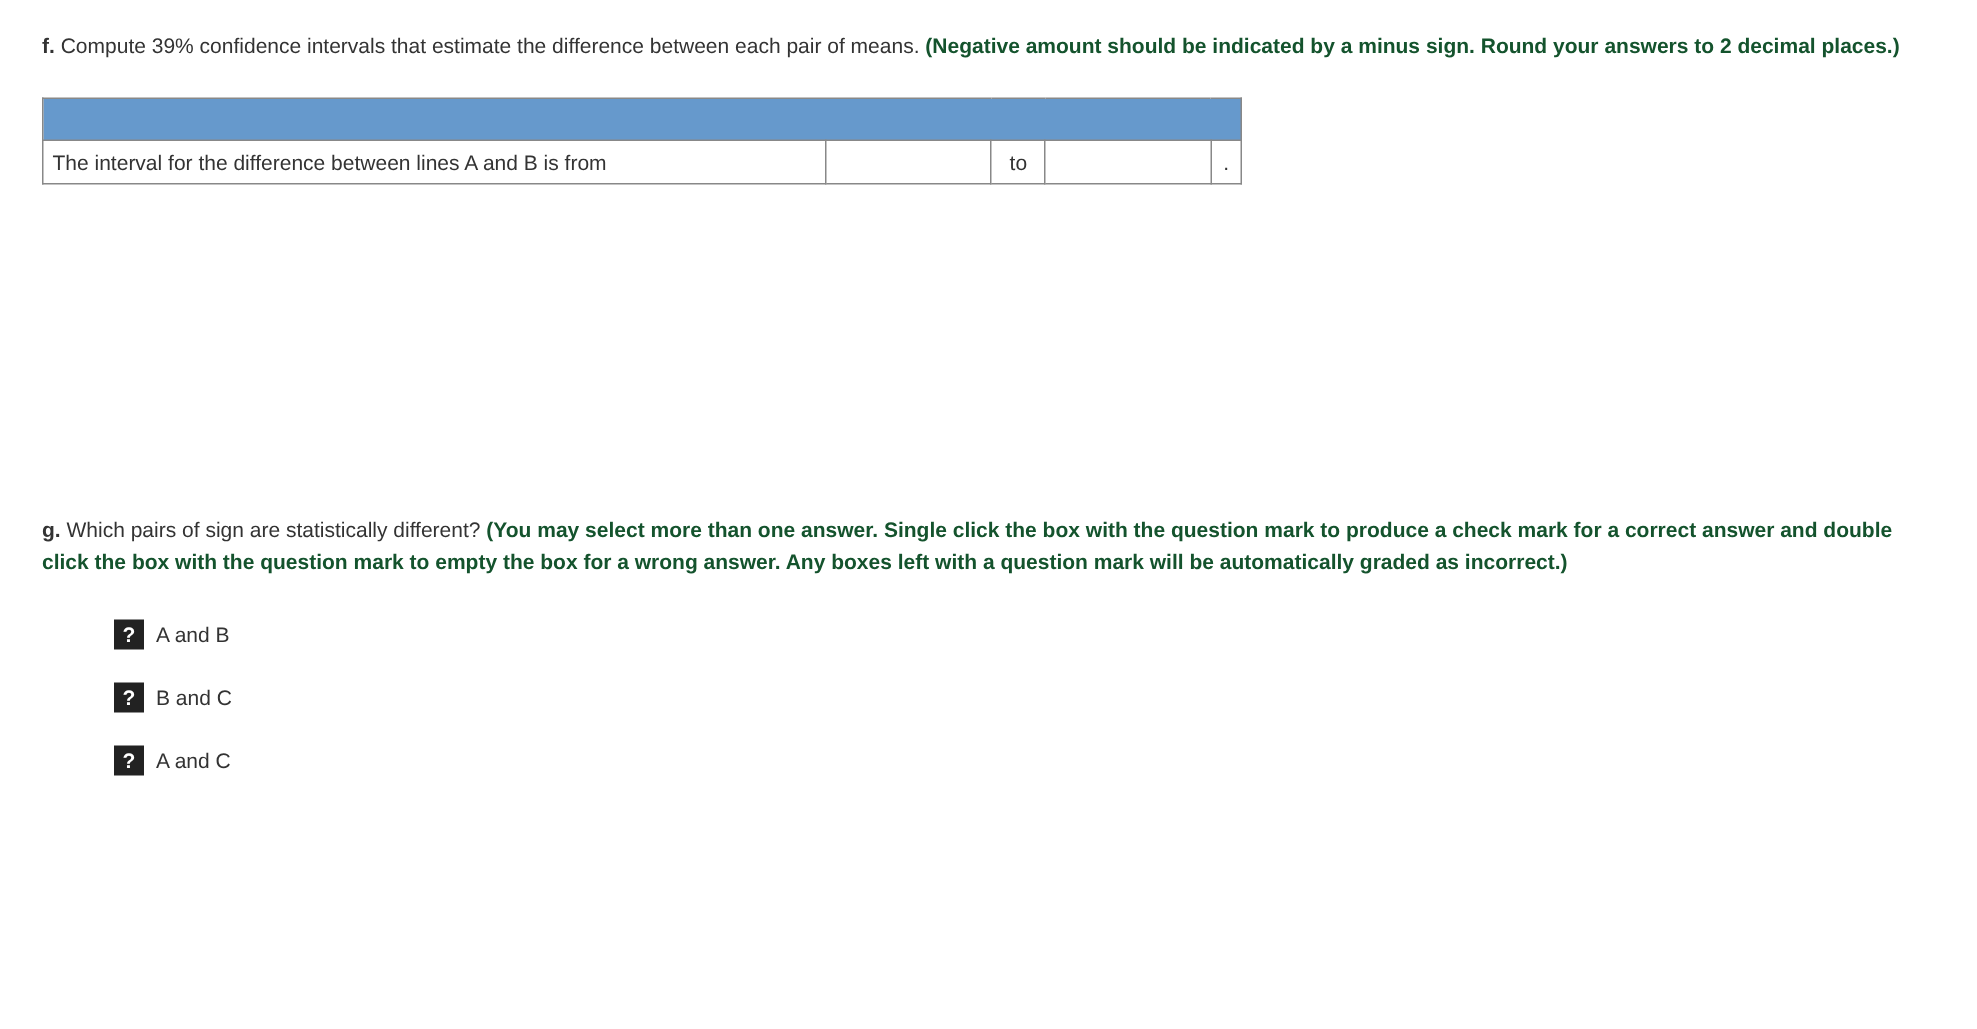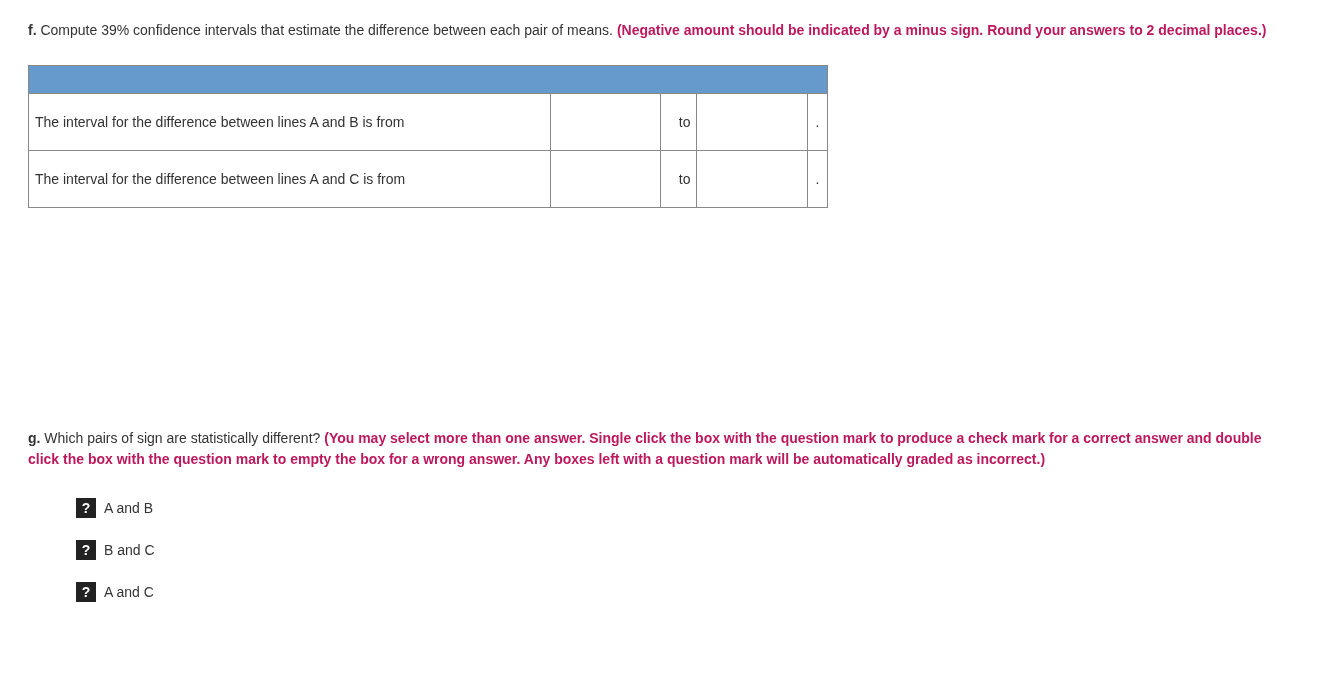--- a/index.html
+++ b/index.html
@@ -8,41 +8,41 @@
     font-size: 14px;
     color: #333;
     margin: 0;
     padding: 20px 28px;
     width: 1318px;
     background: #fff;
   }
   .question-block { margin-bottom: 40px; }
   .question-text { margin-bottom: 24px; line-height: 1.5; }
   .q-label { font-weight: bold; color: #333; }
-  .bold-red { font-weight: bold; color: #be185d; }
+  .bold-red { font-weight: bold; color: #14532d; }
   table.ci-table {
     border-collapse: collapse;
     width: 800px;
     margin-left: 0;
   }
   table.ci-table th {
     background: #6699cc;
     border: 1px solid #888;
     height: 28px;
   }
   table.ci-table td {
     border: 1px solid #888;
-    padding: 17px 6px;
+    padding: 3px 6px;
     font-size: 14px;
     vertical-align: middle;
     height: 26px;
   }
   .label-col { width: 520px; color:#333; }
   .input-col { width: 110px; text-align:center; padding:0; }
-  .to-col { width: 36px; text-align: right; padding-left:6px; }
+  .to-col { width: 36px; text-align: center; padding-left:6px; }
   .dot-col { width: 20px; text-align:center; color:#333; font-size:14px;}
   input.ci-input {
     width: 100%;
     height: 22px;
     border: none;
     outline: none;
     text-align: right;
     padding: 0 4px;
     font-size: 14px;
     background: transparent;
@@ -87,27 +87,20 @@
       </tr>
     </thead>
     <tbody>
       <tr>
         <td class="label-col">The interval for the difference between lines A and B is from</td>
         <td class="input-col"><input class="ci-input" type="text" style=""></td>
         <td class="to-col">to</td>
         <td class="input-col"><input class="ci-input" type="text" style=""></td>
         <td class="dot-col">.</td>
       </tr>
-      <tr>
-        <td class="label-col">The interval for the difference between lines A and C is from</td>
-        <td class="input-col"><input class="ci-input" type="text" style=""></td>
-        <td class="to-col">to</td>
-        <td class="input-col"><input class="ci-input" type="text" style=""></td>
-        <td class="dot-col">.</td>
-      </tr>
     </tbody>
   </table>
 </div>
 
 <div class="spacer"></div>
 
 <div class="question-block">
   <div class="question-text">
     <span class="q-label">g.</span>
     <span>Which pairs of sign are statistically different? </span>

